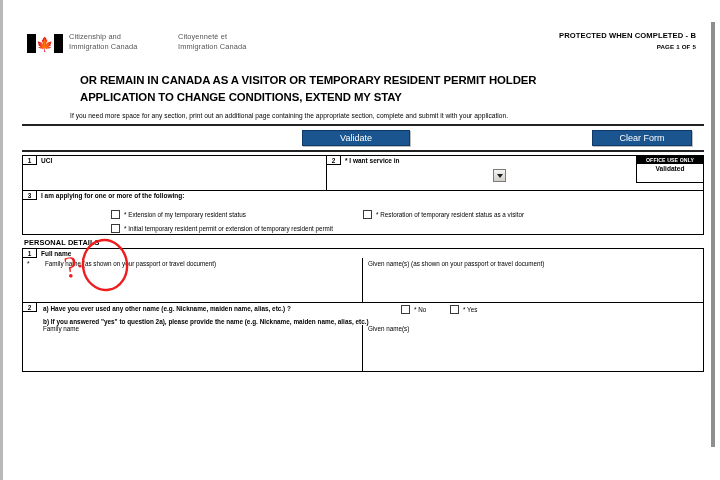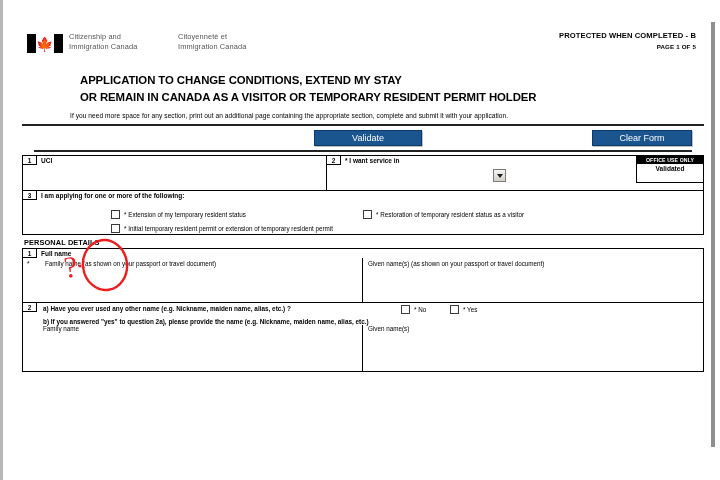--- a/index.html
+++ b/index.html
@@ -72,35 +72,35 @@
   }
 
   .hr-thick {
     margin: 5px 4px 0 4px;
     border-top: 2px solid #222;
   }
 
   
   .btnbar {
     position: relative; height: 26px;
-    margin: 0 16px;
+    margin: 0 4px;
     border-bottom: 2px solid #222;
   }
   .btn {
     position: absolute; top: 4px;
     height: 16px;
     background: #1a5590;
     border: 1px solid #0d3a68;
     color: #fff;
     font-size: 9px;
     display: flex; align-items: center; justify-content: center;
     box-shadow: 1px 1px 0 rgba(0,0,0,.25);
   }
   .btn-validate { left: 280px; width: 108px; }
-  .btn-clear { right: 0px; width: 100px; }
+  .btn-clear { right: 12px; width: 100px; }
 
   
   .fbox { border: 1px solid #000; }
   .numcell {
     width: 14px; min-width: 14px;
     border-right: 1px solid #000;
     border-bottom: 1px solid #000;
     font-size: 6.4px; font-weight: bold;
     text-align: center; padding-top: 1px;
     align-self: flex-start;
@@ -226,22 +226,22 @@
         <div>Immigration Canada</div>
       </div>
 
       <div class="protect">
         <div class="p1">PROTECTED WHEN COMPLETED - B</div>
         <div class="p2">PAGE 1 OF 5</div>
       </div>
     </div>
 
     <div class="title-wrap">
+      <div class="title-line">OR REMAIN IN CANADA AS A VISITOR OR TEMPORARY RESIDENT PERMIT HOLDER</div>
       <div class="title-line">APPLICATION TO CHANGE CONDITIONS, EXTEND MY STAY</div>
-      <div class="title-line">OR REMAIN IN CANADA AS A VISITOR OR TEMPORARY RESIDENT PERMIT HOLDER</div>
     </div>
 
     <div class="subnote">If you need more space for any section, print out an additional page containing the appropriate section, complete and submit it with your application.</div>
 
     <div class="hr-thick"></div>
 
     <div class="btnbar">
       <div class="btn btn-validate">Validate</div>
       <div class="btn btn-clear">Clear Form</div>
     </div>

